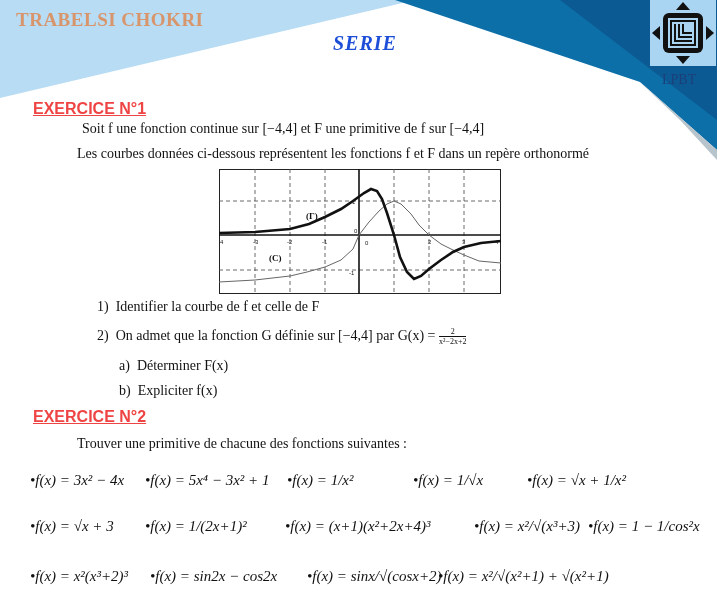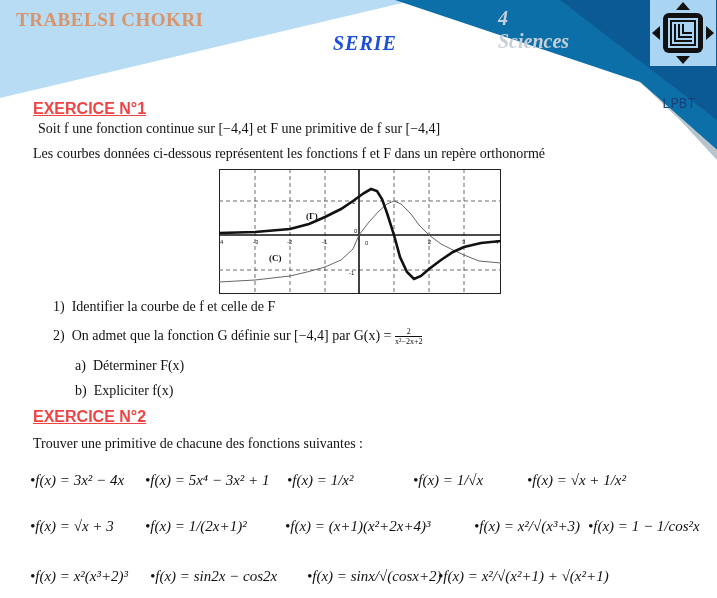--- a/index.html
+++ b/index.html
@@ -3,41 +3,40 @@
 <meta charset="utf-8">
 <style>
   html,body{margin:0;padding:0;}
   body{width:717px;height:598px;position:relative;overflow:hidden;background:#ffffff;font-family:"Liberation Serif",serif;color:#111;}
   .hdr{position:absolute;left:0;top:0;width:569px;height:160px;}
   .hdr svg{position:absolute;left:0;top:0;}
   .author{position:absolute;left:16px;top:9px;font-family:"Liberation Serif",serif;font-weight:bold;font-size:19px;color:#d8956b;letter-spacing:0.5px;}
   .level{position:absolute;left:498px;top:7px;font-family:"Liberation Serif",serif;font-style:italic;font-weight:bold;font-size:20px;color:#c7cfd8;}
   .serie{position:absolute;left:333px;top:32px;font-family:"Liberation Serif",serif;font-style:italic;font-weight:bold;font-size:20px;color:#1d4ed8;letter-spacing:1px;}
   .logo{position:absolute;left:650px;top:0;width:66px;height:66px;background:#a9d4f2;}
-  .logo-caption{position:absolute;left:662px;top:72px;font-size:14px;color:#1c3f7a;font-family:Liberation Mono, monospace;margin-top:24px;}
+  .logo-caption{position:absolute;left:662px;top:72px;font-size:14px;color:#1c3f7a;font-family:Liberation Serif, serif;}
   .ex-title{position:absolute;font-family:"Liberation Sans",sans-serif;font-weight:bold;font-size:16px;color:#ef4444;text-decoration:underline;}
-  .txt{position:absolute;font-size:14px;white-space:nowrap;}
+  .txt{position:absolute;font-size:14px;white-space:nowrap;margin-left:44px;}
   .graph{position:absolute;left:219px;top:169px;}
   .frac{display:inline-block;vertical-align:middle;text-align:center;font-size:8px;line-height:9px;}
   .frac .num{display:block;border-bottom:1px solid #111;padding:0 2px;}
   .frac .den{display:block;}
   .formula{position:absolute;font-size:15px;white-space:nowrap;font-style:italic;}
 </style>
 </head>
 <body>
 
 <div class="hdr">
   <svg width="717" height="160">
     <polygon points="0,0 415,0 0,98" fill="#b7dcf3"></polygon>
     <polygon points="395,0 717,0 717,150 640,82" fill="#0d6fa8"></polygon>
     <polygon points="560,0 717,0 717,120" fill="#0b5a93"></polygon>
     <polygon points="640,82 717,150 717,160 680,120" fill="#b8c4cc"></polygon>
   </svg>
   <div class="author">TRABELSI CHOKRI</div>
-  <div class="level">4 Sciences</div>
   <div class="serie">SERIE</div>
   <div class="logo">
     <svg width="66" height="66" viewBox="0 0 66 66">
       <polygon points="33,2 40,10 26,10" fill="#111"></polygon>
       <polygon points="33,64 40,56 26,56" fill="#111"></polygon>
       <polygon points="2,33 10,26 10,40" fill="#111"></polygon>
       <polygon points="64,33 56,26 56,40" fill="#111"></polygon>
       <rect x="13" y="13" width="40" height="40" rx="6" fill="#111"></rect>
       <rect x="18" y="18" width="30" height="30" fill="#a9d4f2"></rect>
       <rect x="21" y="21" width="24" height="24" fill="none" stroke="#111" stroke-width="2"></rect>

